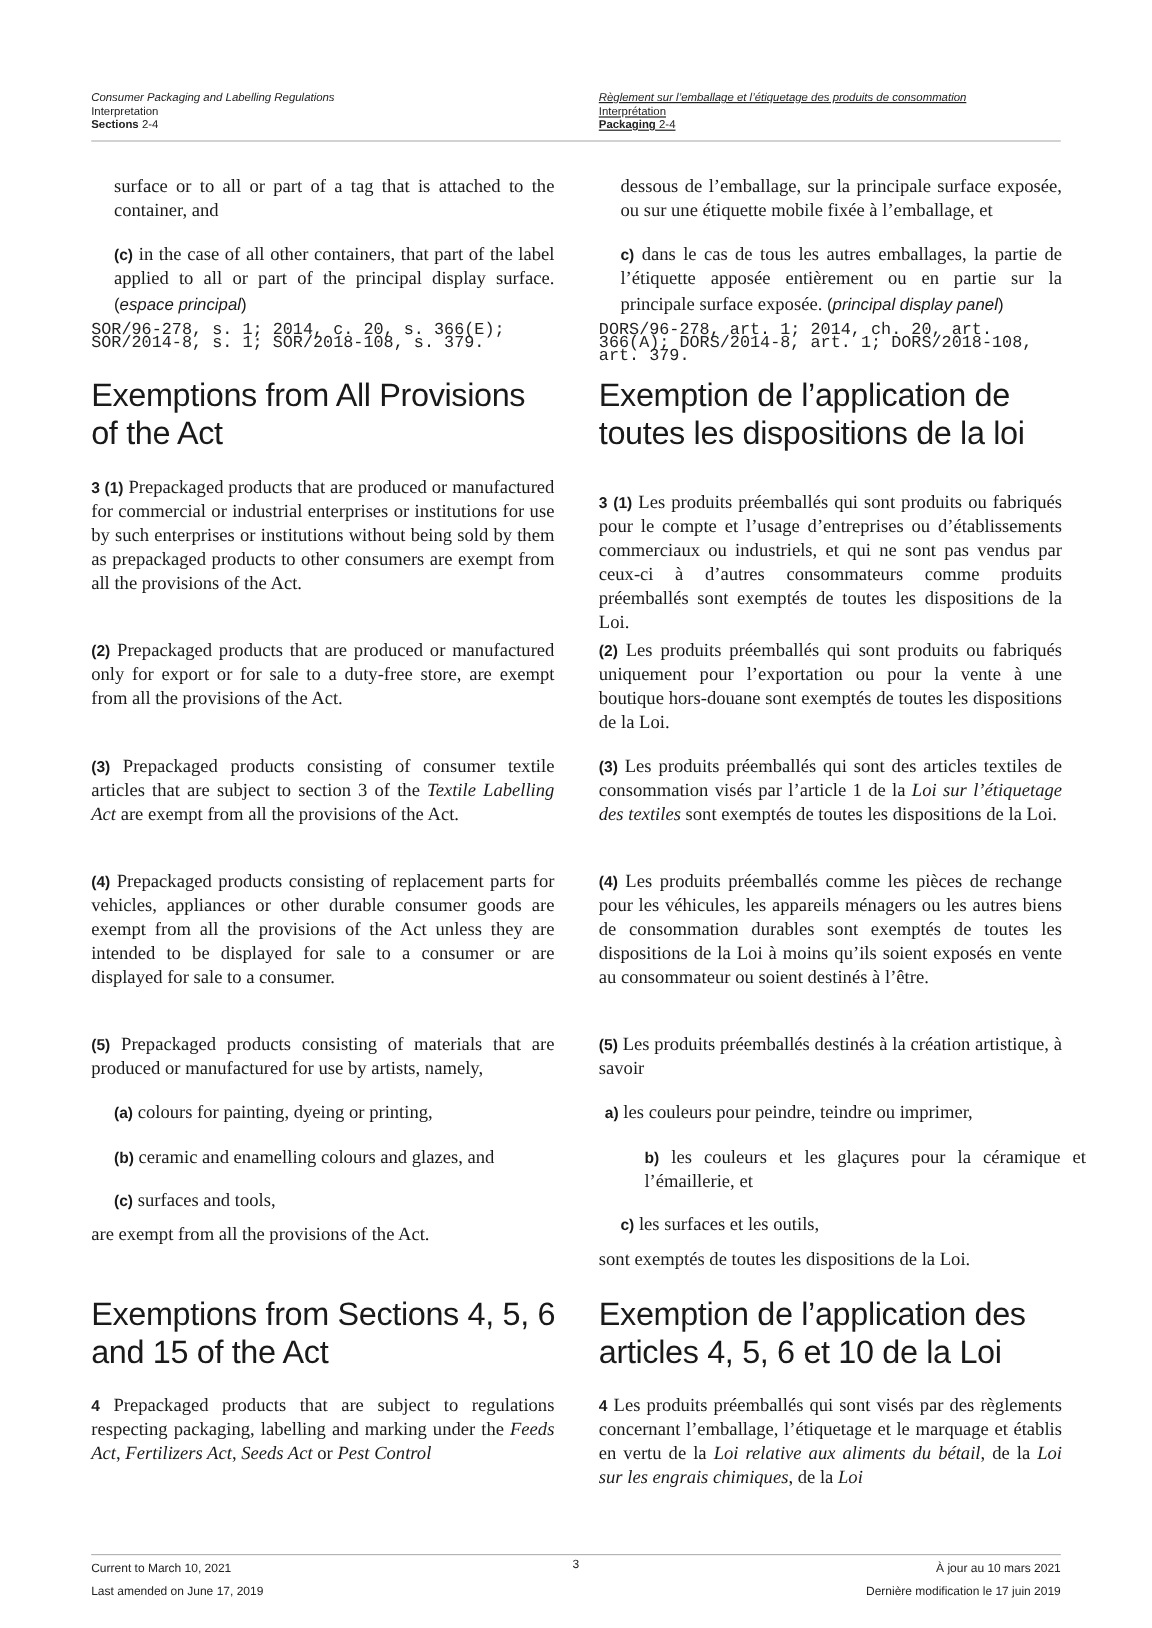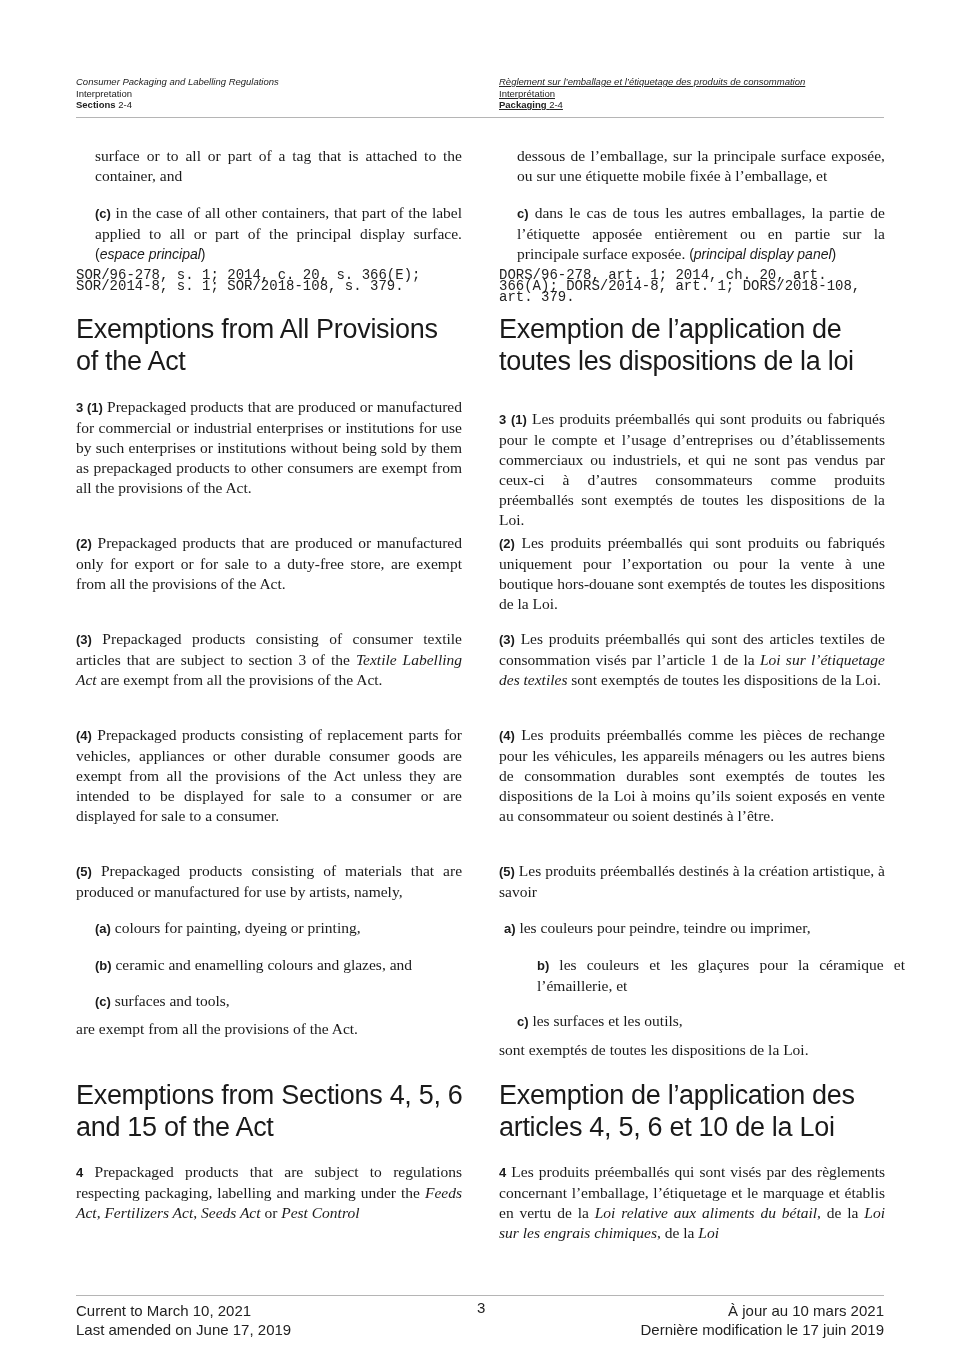--- a/index.html
+++ b/index.html
@@ -17,21 +17,21 @@
   .p { font-family: "Liberation Serif", serif; font-size: 15.5px; line-height: 20px; text-align: justify; margin: 0; color: #1a1a1a; }
   .p .lbl { font-family: "Liberation Sans", sans-serif; font-weight: bold; font-size: 13px; }
   .p .it { font-style: italic; }
   .p .term { font-family: Liberation Sans, sans-serif; font-style: italic; font-size: 14px; }
   .hist { font-family: Liberation Mono, monospace; font-size: 14px; line-height: 11px; color: #222; margin: 0; }
   .h2 { font-family: "Liberation Sans", sans-serif; font-size: 27px; line-height: 32px; font-weight: normal; color: #1a1a1a; margin: 0; letter-spacing: -0.3px; }
 
   .abs { position: absolute; }
 
   .ftr-rule { position: absolute; top: 1295px; left: 76px; width: 808px; height: 1px; background: #b5b5b5; }
-  .ftr { position: absolute; font-family: "Liberation Sans", sans-serif; font-size: 15px; color: #222; }
+  .ftr { position: absolute; font-family: "Liberation Sans", sans-serif; font-size: 10px; color: #222; }
 </style>
 </head>
 <body>
 
 <div class="hdr hdr-left">
   <div class="title">Consumer Packaging and Labelling Regulations</div>
   <div>Interpretation</div>
   <div class="sec"><b>Sections</b> <span>2-4</span></div>
 </div>
 <div class="hdr hdr-right">

